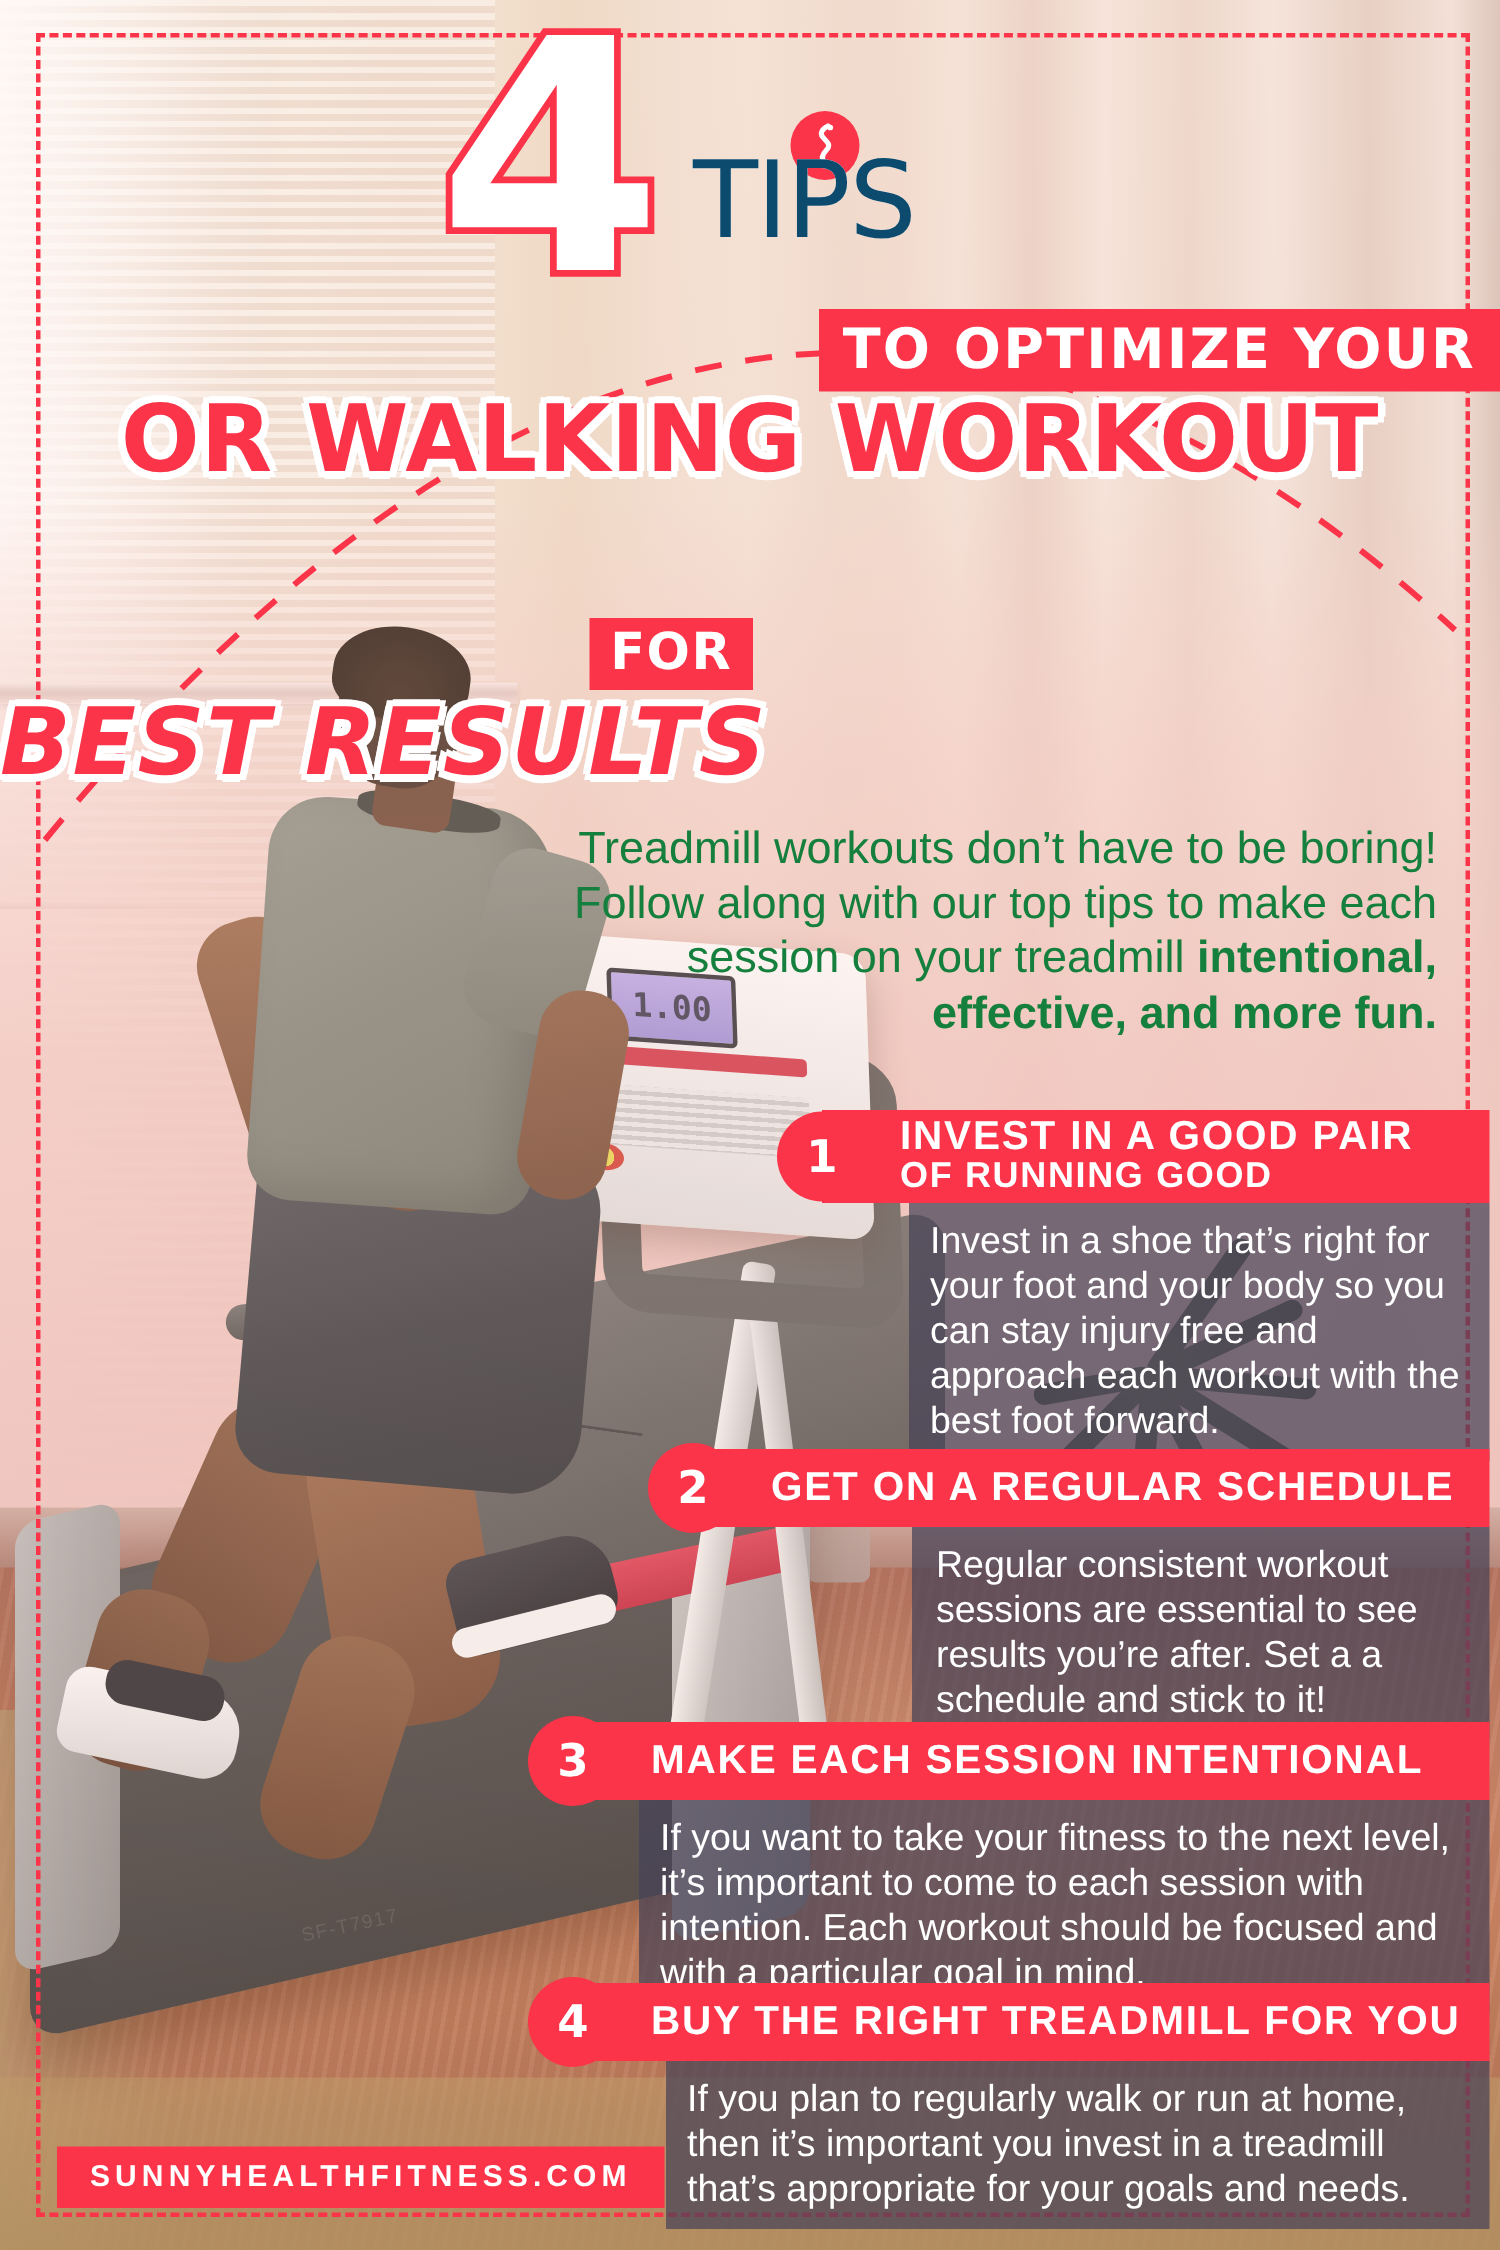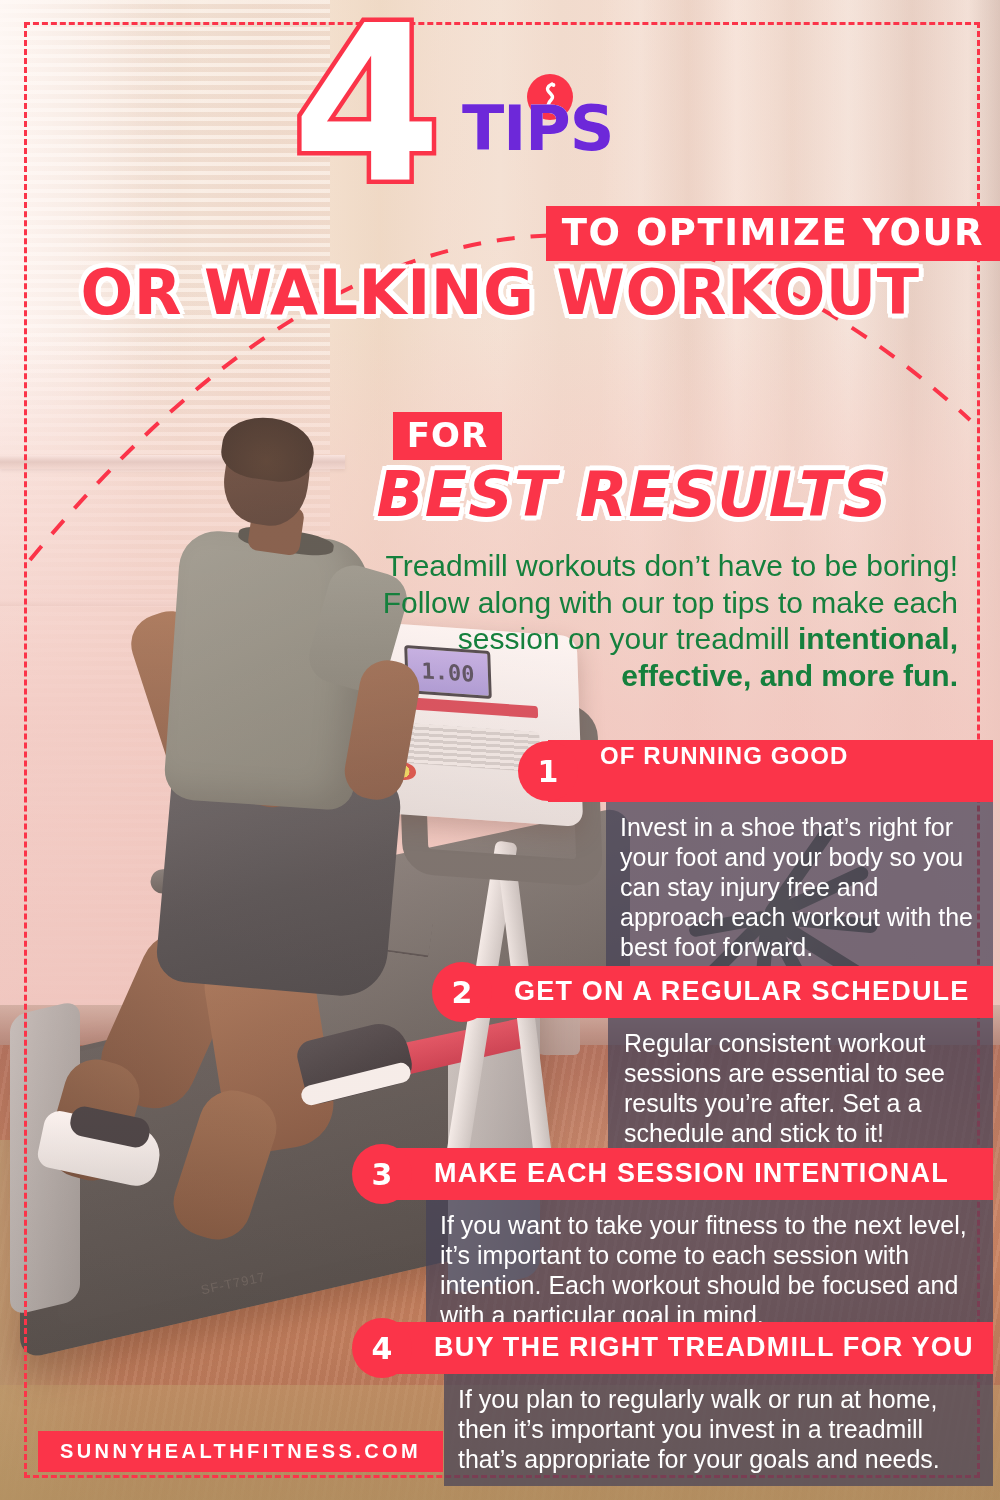--- a/index.html
+++ b/index.html
@@ -341,22 +341,22 @@
     position:absolute; left:292px; top:18px;
     font-size:215px; line-height:.82; font-weight:bold;
     color:#ffffff;
     -webkit-text-stroke:9px #fb3449;
     paint-order:stroke fill;
     font-family:"DejaVu Sans", sans-serif;
     letter-spacing:-6px;
   }
   .tips {
     position:absolute; left:462px; top:98px;
-    font-size:62px; line-height:1; font-weight:bold;
-    color:#6d28d9; letter-spacing:-1px;
+    font-size:71px; line-height:1; font-weight:normal;
+    color:#0c4a6e; letter-spacing:-1px;
     font-family:"DejaVu Sans", sans-serif;
     text-shadow:0 0 0 #fff;
   }
   .logo-dot {
     position:absolute; left:527px; top:74px; width:46px; height:46px;
     border-radius:50%; background:#fb3449;
     display:flex; align-items:center; justify-content:center;
   }
   .logo-dot svg { display:block; }
 
@@ -379,21 +379,21 @@
       0 -5px 0 #fff, 0 5px 0 #fff, -5px 0 0 #fff, 5px 0 0 #fff;
   }
 
   .for-badge { position:absolute; left:0; top:412px; width:895px; text-align:center; }
   .for-badge span {
     display:inline-block; background:#fb3449; color:#fff;
     font-size:34px; font-weight:bold; letter-spacing:1px;
     padding:3px 14px 5px; font-family:"DejaVu Sans", sans-serif;
   }
   .best {
-    position:absolute; left:0; top:458px; width:888px; text-align:right;
+    position:absolute; left:0; top:458px; width:888px; text-align:left;
   }
   .best span {
     font-size:62px; font-weight:bold; font-style:italic;
     color:#fb3449; letter-spacing:1px;
     font-family:"DejaVu Sans", sans-serif;
     text-shadow:
       -4px -4px 0 #fff, 4px -4px 0 #fff, -4px 4px 0 #fff, 4px 4px 0 #fff,
       0 -5px 0 #fff, 0 5px 0 #fff, -5px 0 0 #fff, 5px 0 0 #fff;
   }
 
@@ -558,20 +558,21 @@
     <span>BEST RESULTS</span>
   </div>
 </header>
 
 <p class="intro"><span>Treadmill workouts don’t have to be boring! Follow along with our top tips to make each session on your treadmill </span><b>intentional, effective, and more fun.</b></p>
 
 <section class="tip" id="tip1">
   <div class="tip-head tall">
     <div class="badge">1</div>
     <div class="tip-title">
+      <span>INVEST IN A GOOD PAIR</span>
       <span class="sub">OF RUNNING GOOD</span>
     </div>
   </div>
   <div class="tip-body">Invest in a shoe that’s right for your foot and your body so you can stay injury free and approach each workout with the best foot forward.</div>
 </section>
 
 <section class="tip" id="tip2">
   <div class="tip-head">
     <div class="badge">2</div>
     <div class="tip-title">GET ON A REGULAR SCHEDULE</div>

